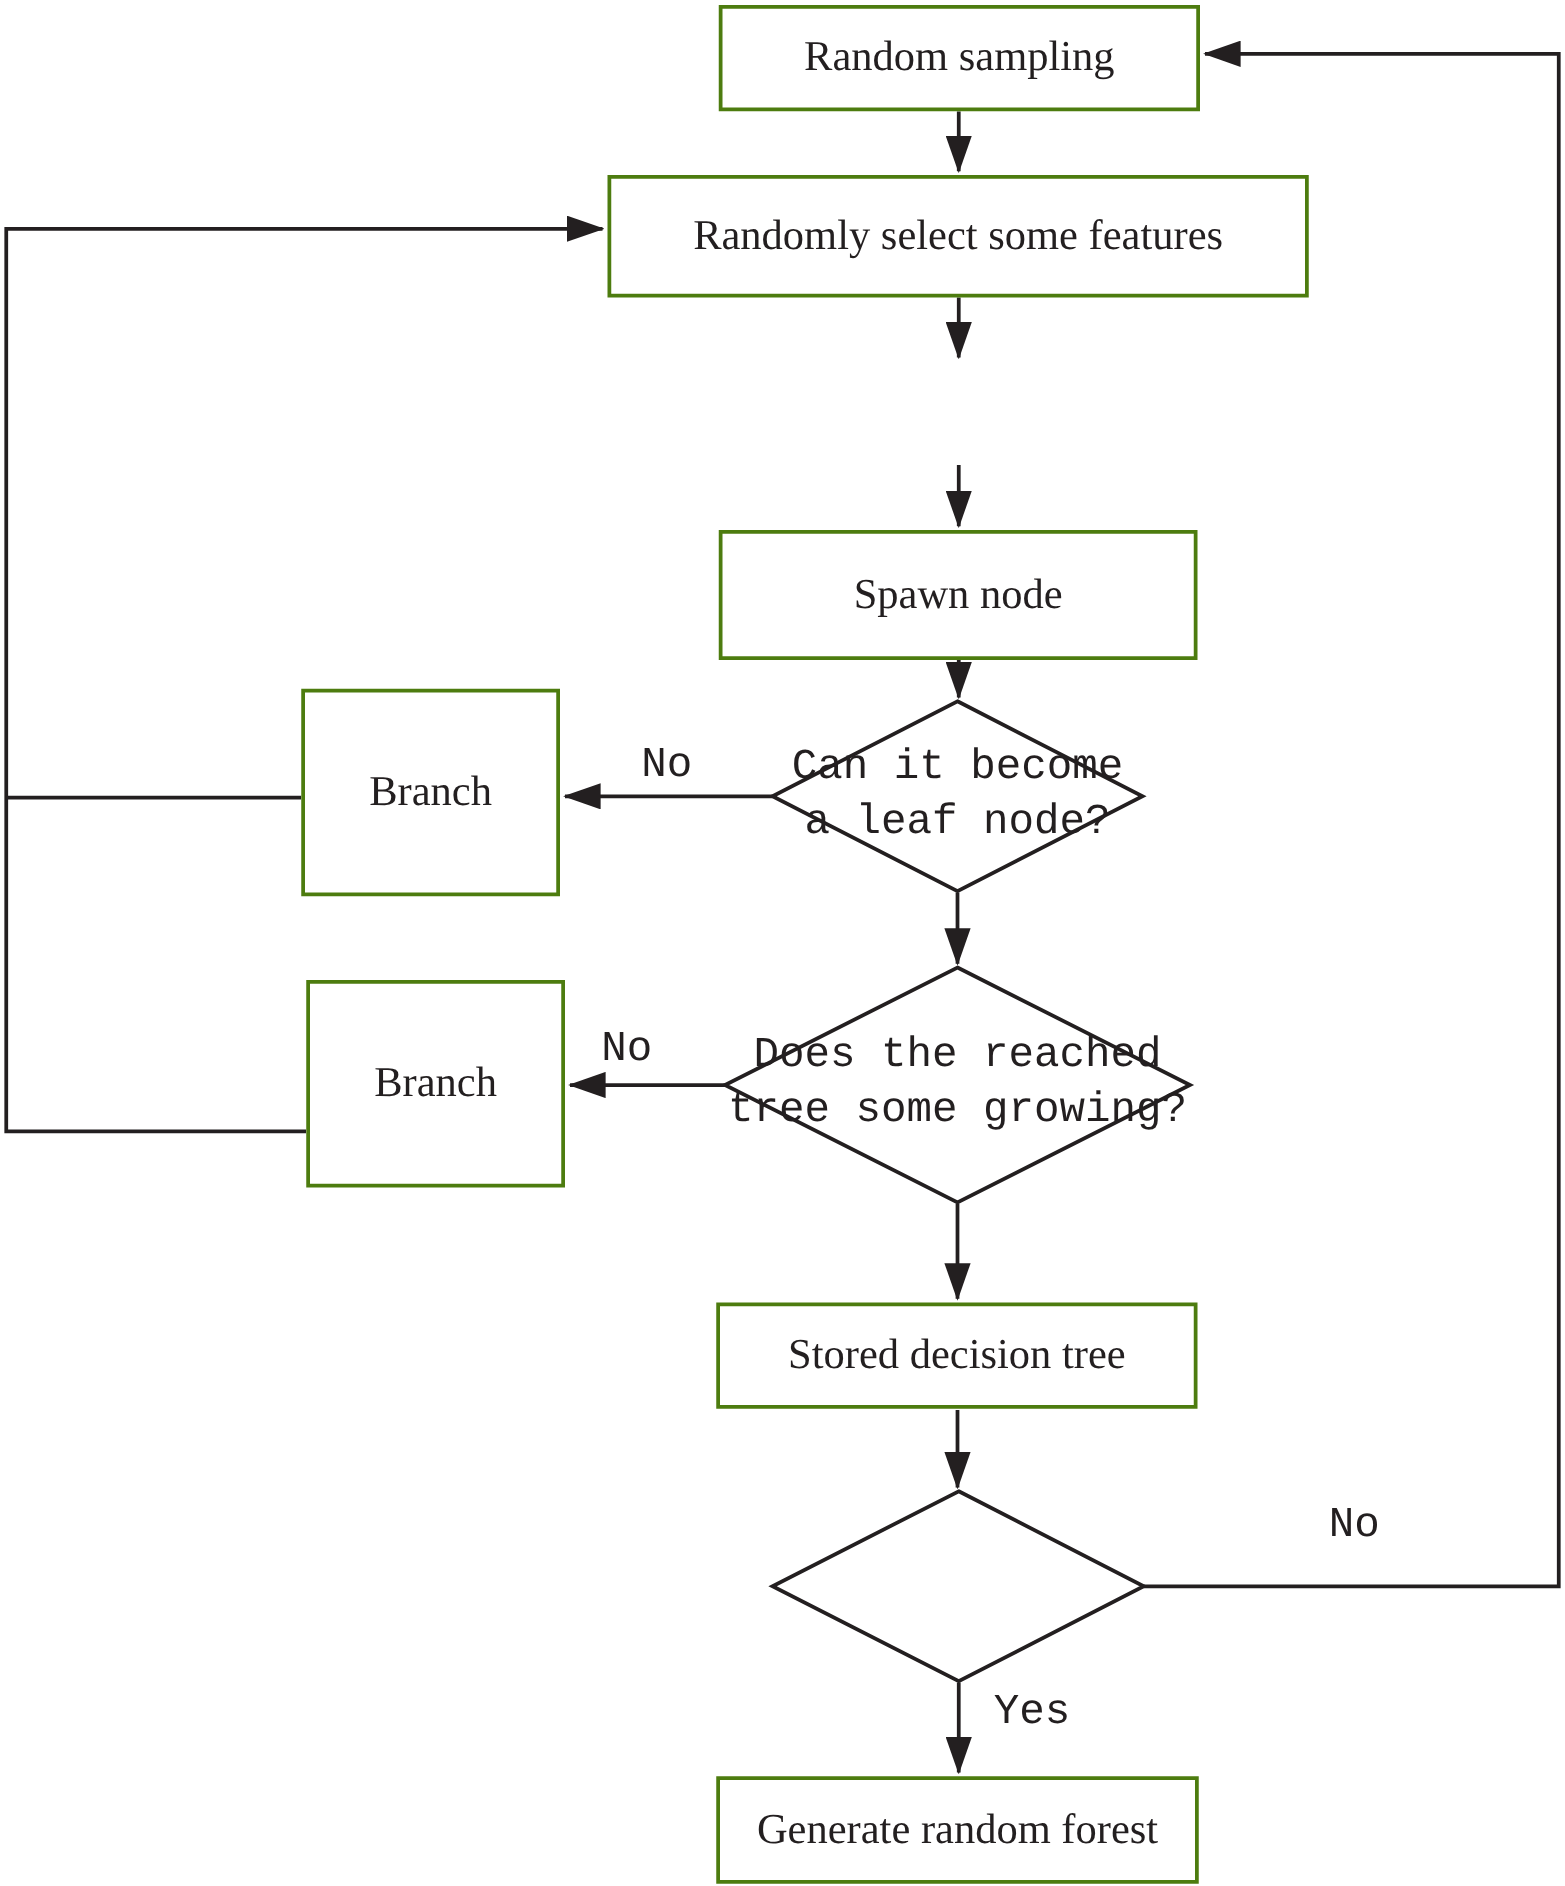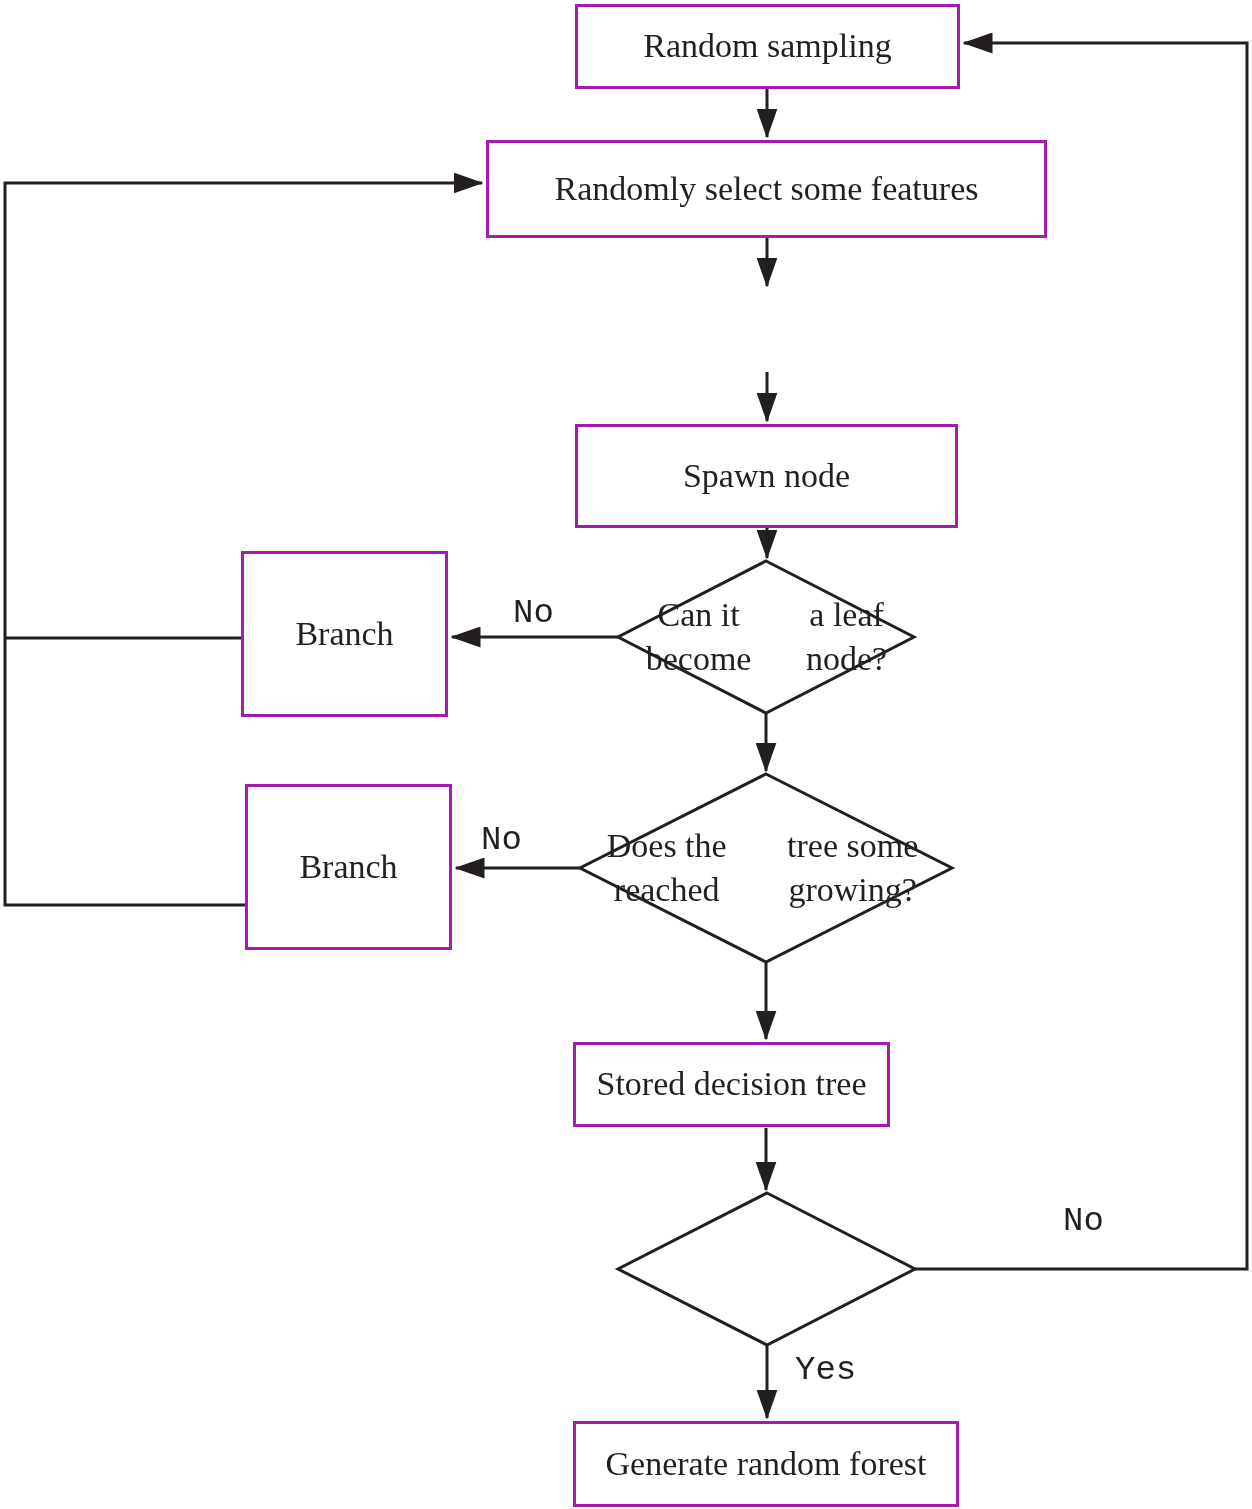--- a/index.html
+++ b/index.html
@@ -33,42 +33,43 @@
   .connector-layer polygon.diamond {
     fill: #ffffff;
     stroke: #231f20;
     stroke-width: 3;
   }
   .pbox {
     position: absolute;
     z-index: 2;
     box-sizing: border-box;
     background: #ffffff;
-    border: 3px solid #a21caf;
+    border: 3px solid #4d7c0f;
     display: flex;
     align-items: center;
     justify-content: center;
     text-align: center;
   }
   .nlabel {
     font-size: 34px;
     line-height: 1.2;
     white-space: nowrap;
   }
   .dtext {
     position: absolute;
     z-index: 2;
     display: flex;
-    flex-direction: row;
+    flex-direction: column;
     align-items: center;
     justify-content: center;
     text-align: center;
     font-size: 34px;
     line-height: 1.28;
     pointer-events: none;
+    font-family: Liberation Mono, monospace;
   }
   .edge-label {
     position: absolute;
     z-index: 2;
     font-size: 34px;
     line-height: 1.1;
     white-space: nowrap;
     font-family: Liberation Mono, monospace;
   }
 </style>
@@ -120,21 +121,21 @@
   </div>
 
   <div class="pbox" style="left:241px;top:551px;width:207px;height:166px">
     <span class="nlabel">Branch</span>
   </div>
 
   <div class="pbox" style="left:245px;top:784px;width:207px;height:166px">
     <span class="nlabel">Branch</span>
   </div>
 
-  <div class="pbox" style="left:573px;top:1042px;width:317px;height:85px">
+  <div class="pbox" style="left:573px;top:1042px;width:385px;height:85px">
     <span class="nlabel">Stored decision tree</span>
   </div>
 
   <div class="pbox" style="left:573px;top:1421px;width:386px;height:86px">
     <span class="nlabel">Generate random forest</span>
   </div>
 
   <div class="dtext" style="left:618px;top:561px;width:296px;height:152px">
     <span>Can it become</span>
     <span>a leaf node?</span>

